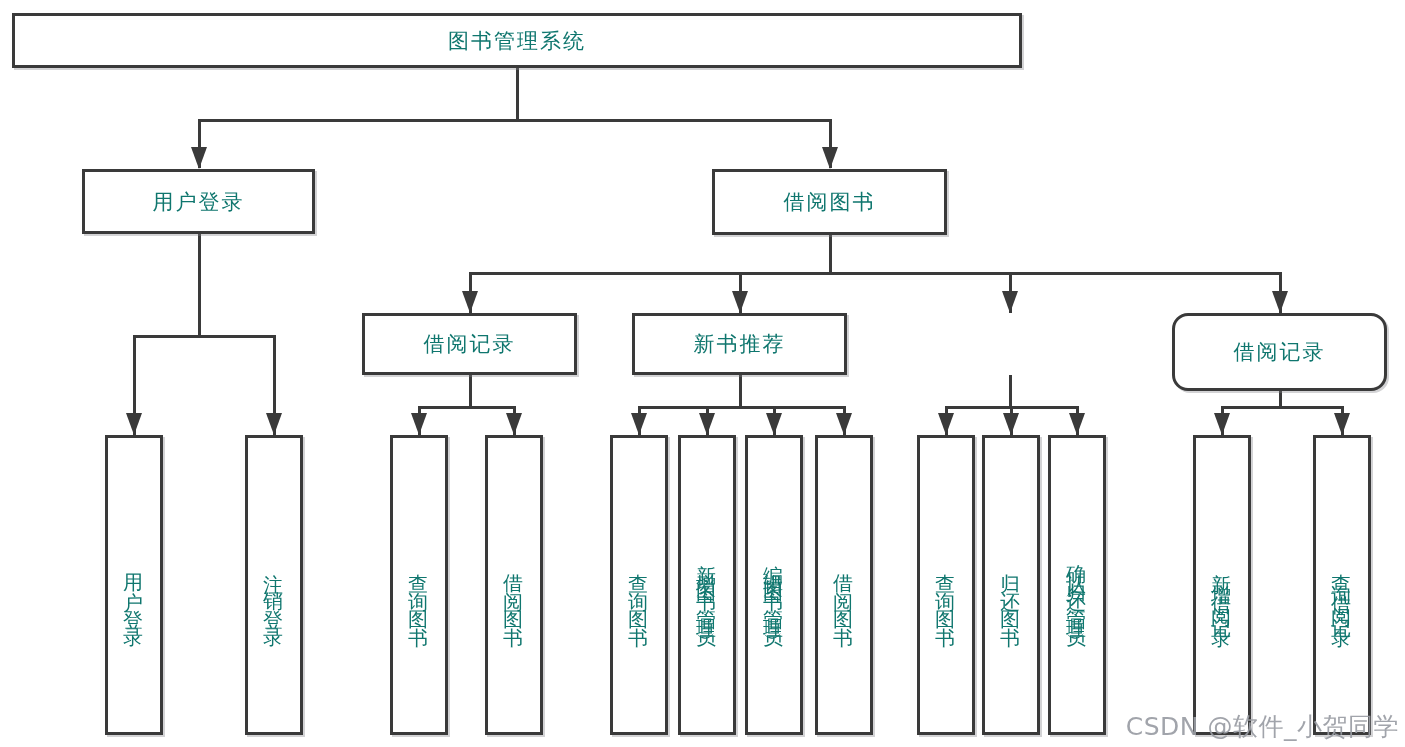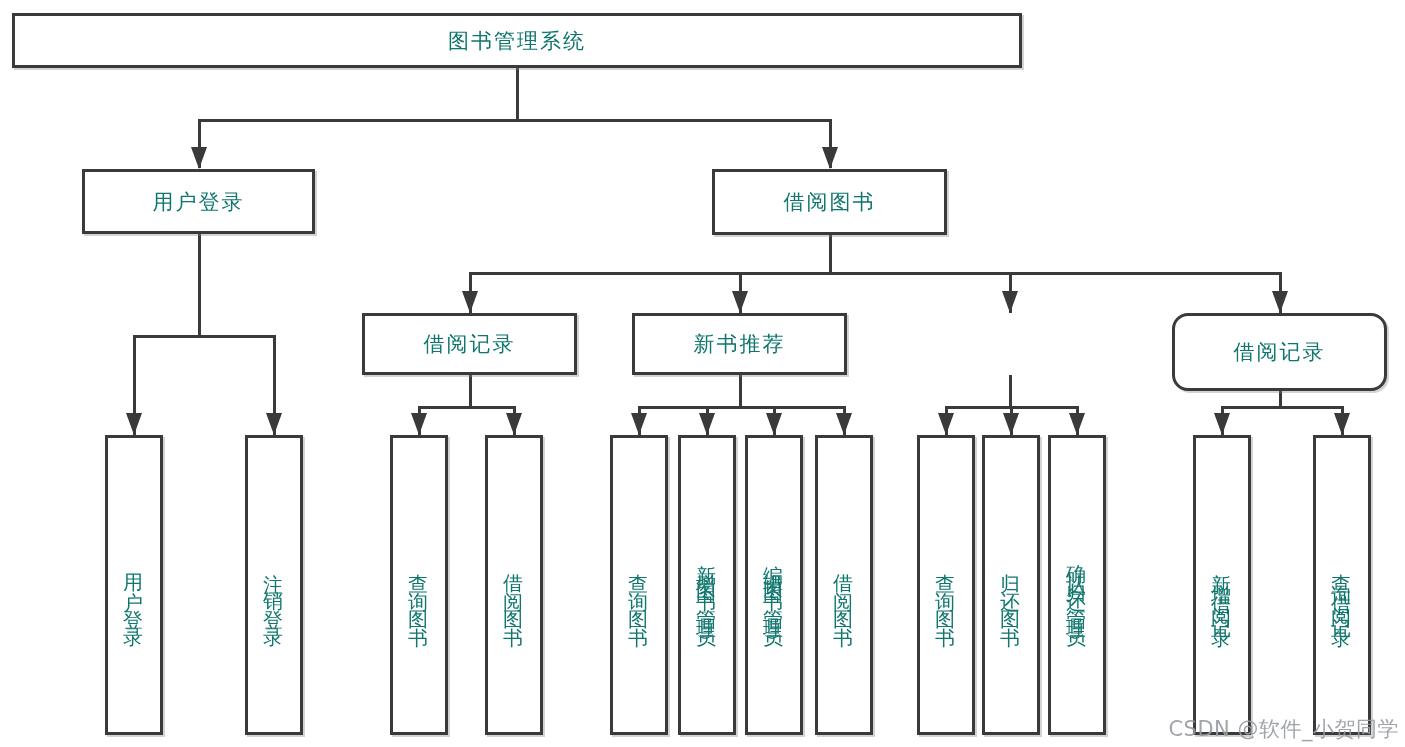--- a/index.html
+++ b/index.html
@@ -15,21 +15,21 @@
              letter-spacing:18px;padding-top:18px;white-space:normal;}
   .leaf .lbl.ls6{letter-spacing:11px;padding-top:11px;}
   .leaf .lbl.ls9{letter-spacing:9px;padding-top:9px;}
   
   .vl{position:absolute;width:3px;background:#3a3a3a;}
   .hl{position:absolute;height:3px;background:#3a3a3a;}
   .ar{position:absolute;width:0;height:0;
       border-left:8px solid transparent;border-right:8px solid transparent;
       border-top:22px solid #3a3a3a;}
   
-  .wm{position:absolute;right:6px;bottom:4px;font-size:21px;color:#9a9da4;
+  .wm{position:absolute;right:6px;bottom:4px;font-size:25px;color:#9a9da4;
       opacity:.92;letter-spacing:.5px;z-index:10;white-space:nowrap;}
 </style>
 </head>
 <body>
 
 <div class="canvas">
 
   <div class="vl" style="left:516px;top:68px;height:51px;"></div>
   <div class="hl" style="left:198px;top:119px;width:634px;"></div>
   <div class="vl" style="left:198px;top:119px;height:49px;"></div>

